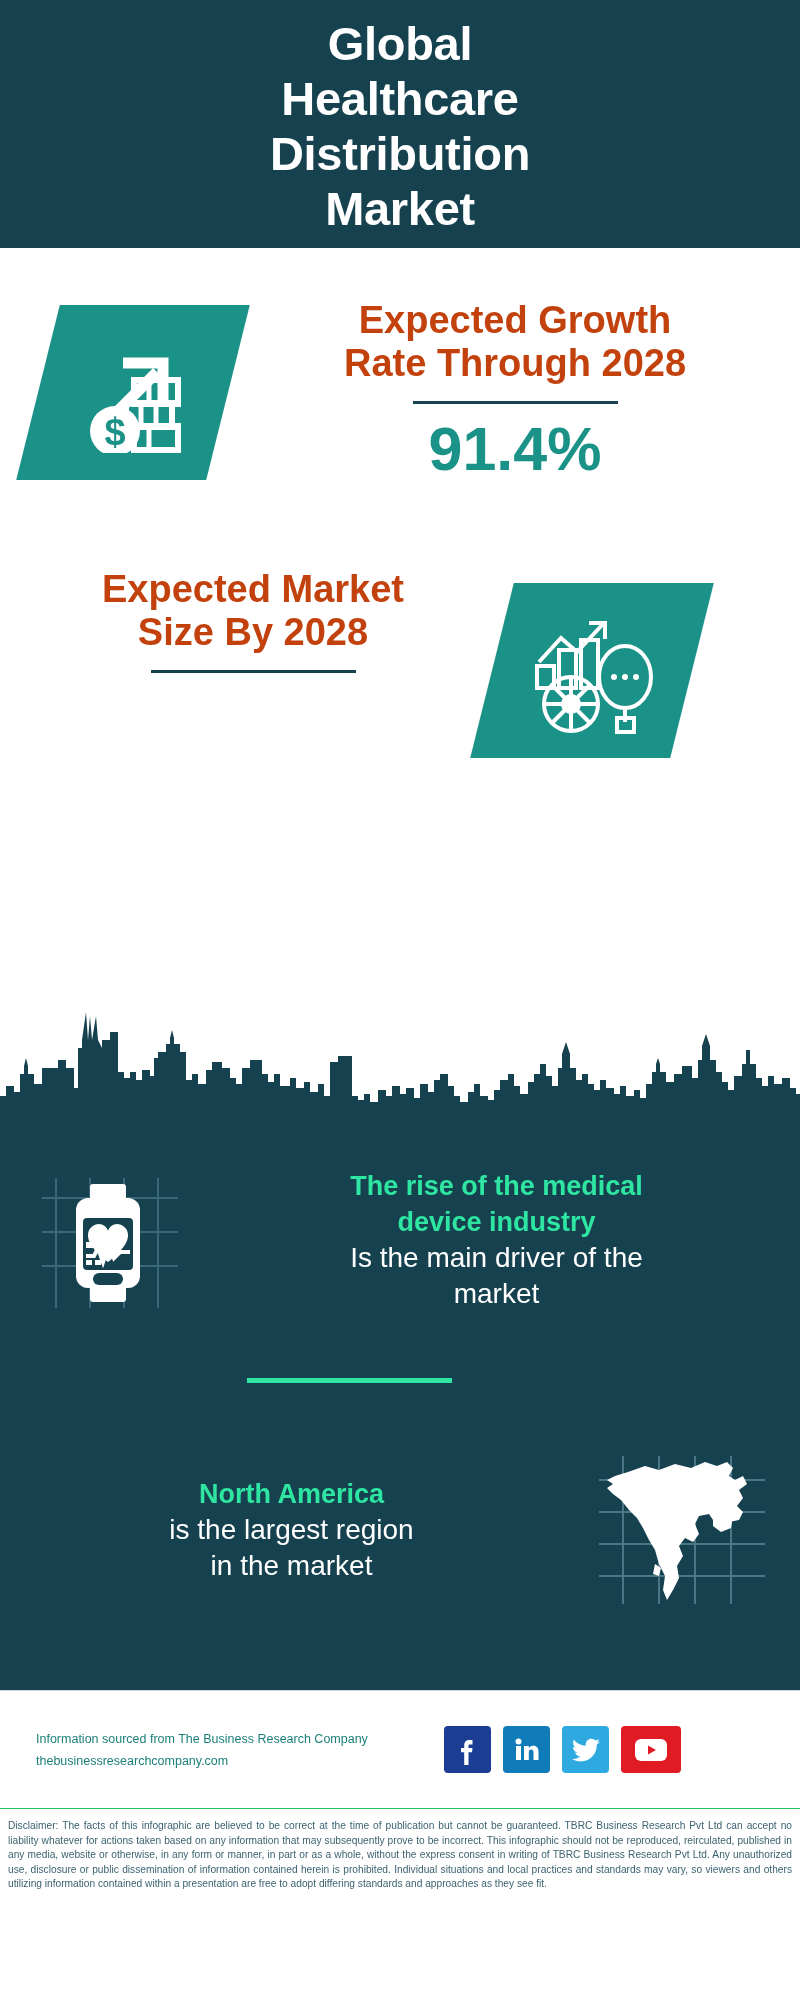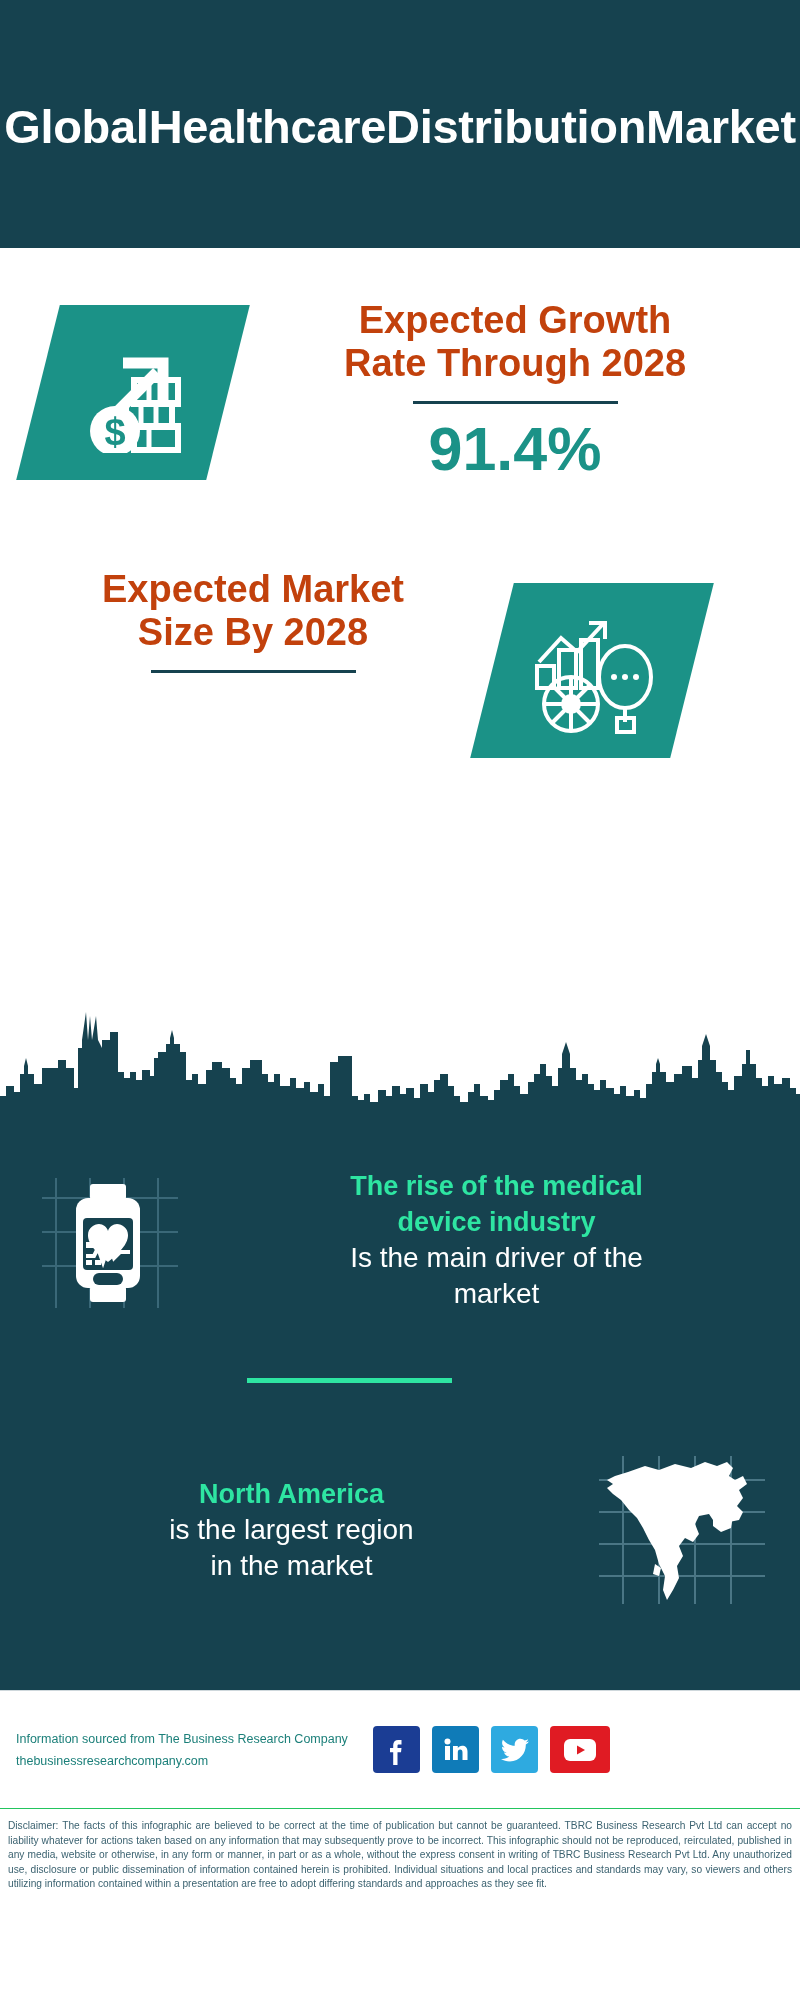--- a/index.html
+++ b/index.html
@@ -17,21 +17,21 @@
     background: #ffffff;
   }
 
   
   .header {
     position: absolute;
     left: 0; top: 0;
     width: 800px; height: 248px;
     background: #16424f;
     display: flex;
-    flex-direction: row;
+    flex-direction: column;
     align-items: center;
     justify-content: center;
     padding-top: 4px;
   }
   .header-title {
     color: #ffffff;
     font-size: 47px;
     font-weight: bold;
     line-height: 55px;
     text-align: center;
@@ -208,22 +208,22 @@
   .source-bar {
     position: absolute;
     left: 0; top: 1690px;
     width: 800px; height: 118px;
     background: #ffffff;
     border-top: 1px solid #cfd8dc;
     display: flex;
     align-items: center;
   }
   .source-text {
-    padding-left: 16px;
-    width: 373px;
+    padding-left: 36px;
+    width: 444px;
   }
   .source-line {
     color: #1b7f79;
     font-size: 12.5px;
     line-height: 22px;
     font-weight: normal;
   }
   .social {
     display: flex;
     gap: 12px;

